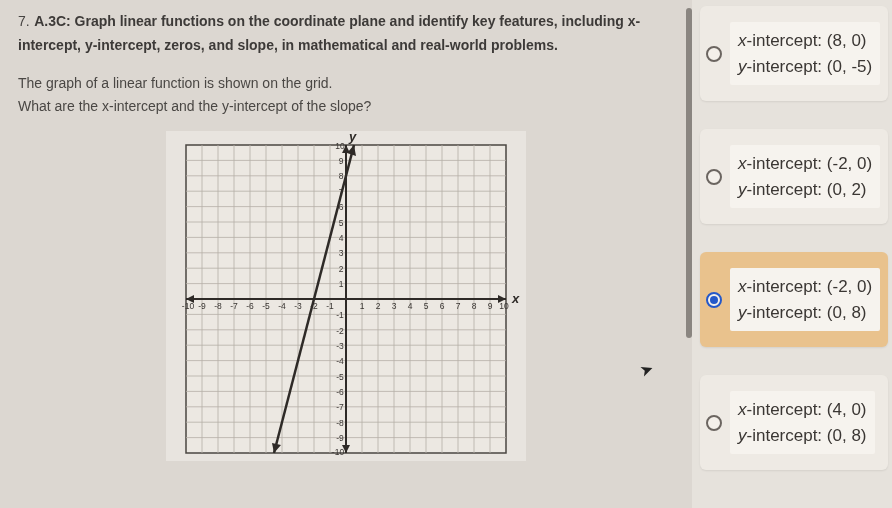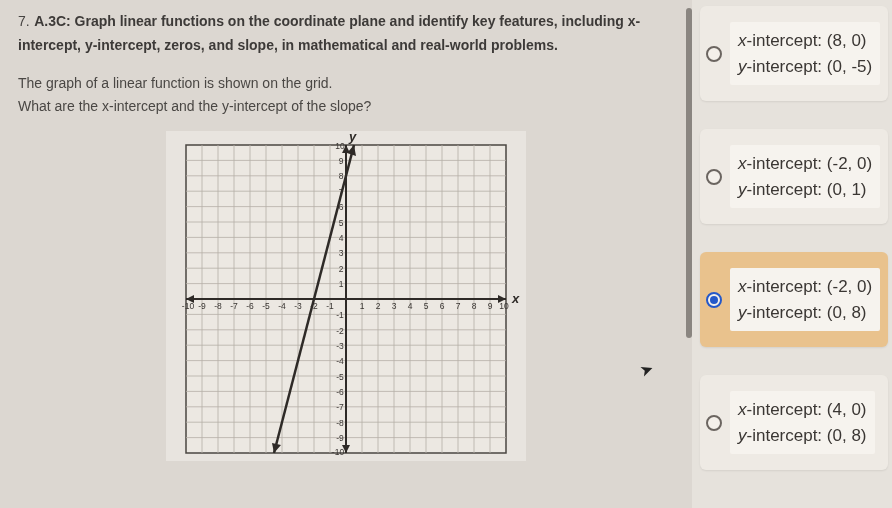--- a/index.html
+++ b/index.html
@@ -237,21 +237,21 @@
     <div class="opt-text">
       <div class="row"><span class="it">x</span><span>-</span><span textcontent="x-intercept: (8, 0)">intercept: (8, 0)</span></div>
       <div class="row"><span class="it">y</span><span>-</span><span>intercept: (0, -5)</span></div>
     </div>
   </div>
 
   <div class="option">
     <div class="radio"></div>
     <div class="opt-text">
       <div class="row"><span class="it">x</span><span>-</span><span>intercept: (-2, 0)</span></div>
-      <div class="row"><span class="it">y</span><span>-</span><span>intercept: (0, 1)</span></div>
+      <div class="row"><span class="it">y</span><span>-</span><span>intercept: (0, 2)</span></div>
     </div>
   </div>
 
   <div class="option selected">
     <div class="radio checked"></div>
     <div class="opt-text">
       <div class="row"><span class="it">x</span><span>-</span><span>intercept: (-2, 0)</span></div>
       <div class="row"><span class="it">y</span><span>-</span><span>intercept: (0, 8)</span></div>
     </div>
   </div>

